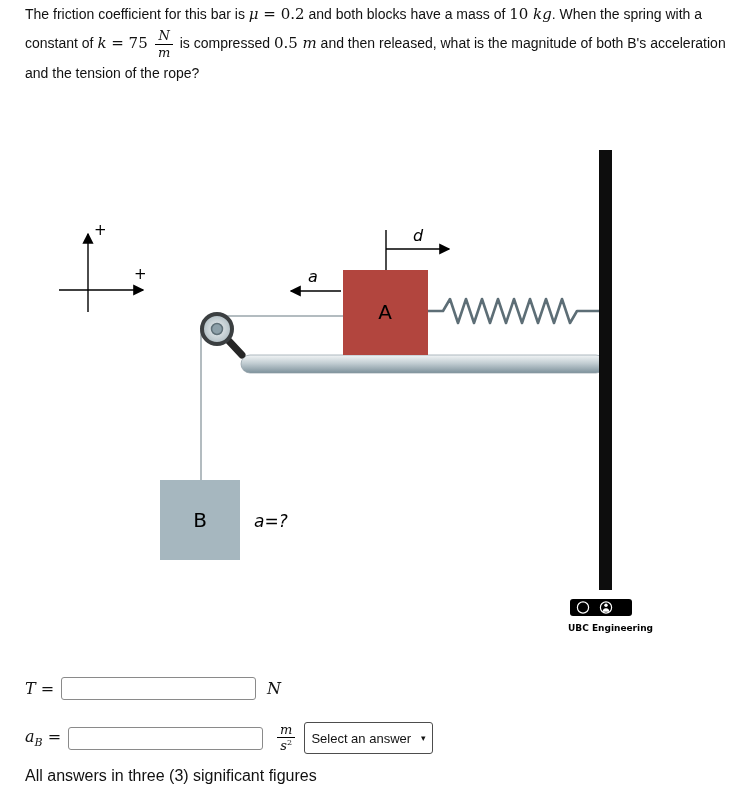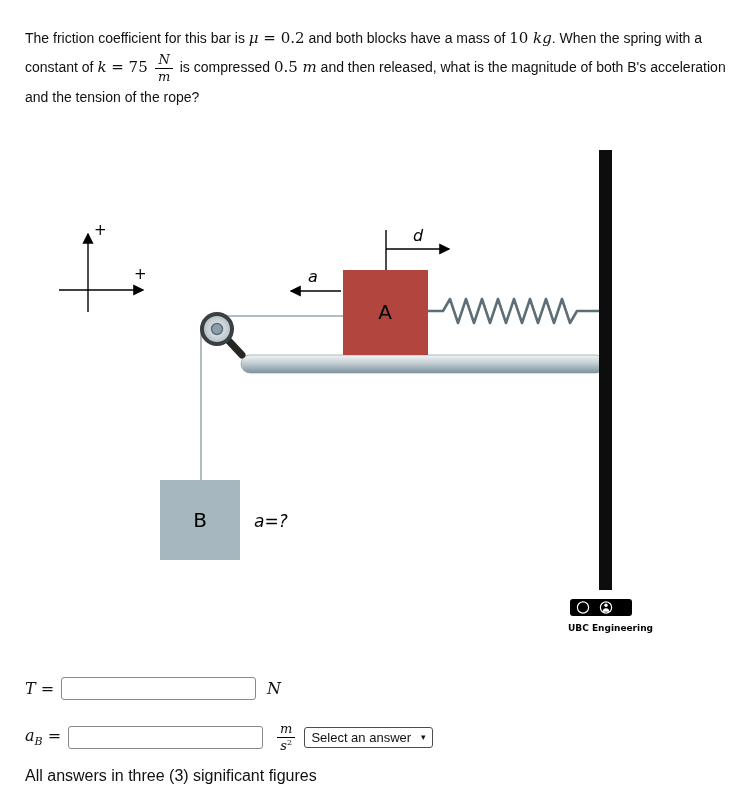--- a/index.html
+++ b/index.html
@@ -1,21 +1,21 @@
 <!DOCTYPE html>
 <html><head>
 <meta charset="utf-8">
 <style>
   * { margin:0; padding:0; box-sizing:border-box; }
   html,body { width:737px; height:795px; background:#ffffff; }
   body { font-family:"Liberation Sans", sans-serif; color:#111; position:relative; overflow:hidden; }
   .page { position:absolute; inset:0; }
 
   
-  .problem { position:absolute; left:25px; top:24px; width:705px; font-size:14px; line-height:29px; color:#111; }
+  .problem { position:absolute; left:25px; top:0; width:705px; font-size:14px; line-height:29px; color:#111; }
   .m { font-family:"DejaVu Serif", serif; font-size:15px; }
   .i { font-style:italic; }
   .frac { display:inline-block; vertical-align:middle; text-align:center; line-height:1.05;
           font-family:"DejaVu Serif", serif; font-size:13px; margin:0 3px; }
   .frac .num { display:block; border-bottom:1px solid #000; padding:0 3px 1px; }
   .frac .den { display:block; padding-top:1px; }
   .frac sup { font-size:8px; vertical-align:super; font-style:normal; }
 
   
   .diagram { position:absolute; left:0; top:140px; }
@@ -27,21 +27,21 @@
   .row-a { left:25px; top:722px; }
   .lbl { font-family:"DejaVu Serif", serif; font-size:16px; margin-right:7px; white-space:nowrap; }
   .lbl .var { font-style:italic; }
   .lbl sub { font-size:11px; font-style:italic; }
   .lbl .eq { margin-left:5px; }
   input.ans { width:195px; height:23px; border:1px solid #8a8a8a; border-radius:3px; background:#fff;
               margin-right:11px; padding:0 6px; font-size:13px; font-family:"Liberation Sans",sans-serif; }
   .unit { font-family:"DejaVu Serif", serif; font-size:16px; font-style:italic; }
   .ufrac { margin-right:9px; }
   .select { display:inline-flex; align-items:center; gap:10px; border:1px solid #4d4d4d; border-radius:3px;
-            padding:1px 6px; font-size:13px; height:21px; background:#fff; cursor:default; white-space:nowrap; }
+            padding:1px 6px; font-size:13px; height:32px; background:#fff; cursor:default; white-space:nowrap; }
   .caret { font-size:9px; line-height:1; }
   .note { position:absolute; left:25px; top:767px; font-size:16px; color:#111; }
 </style>
 </head>
 <body>
 
 <div class="page">
 
   <p class="problem"><span>The friction coefficient for this bar is </span><span class="m i">μ</span><span class="m"> = 0.2</span><span> and both blocks have a mass of </span><span class="m">10 </span><span class="m i">kg</span><span>. When the spring with a constant of </span><span class="m i">k</span><span class="m"> = 75 </span><span class="frac"><span class="num i">N</span><span class="den i">m</span></span><span> is compressed </span><span class="m">0.5 </span><span class="m i">m</span><span> and then released, what is the magnitude of both B's acceleration and the tension of the rope?</span></p>
 

